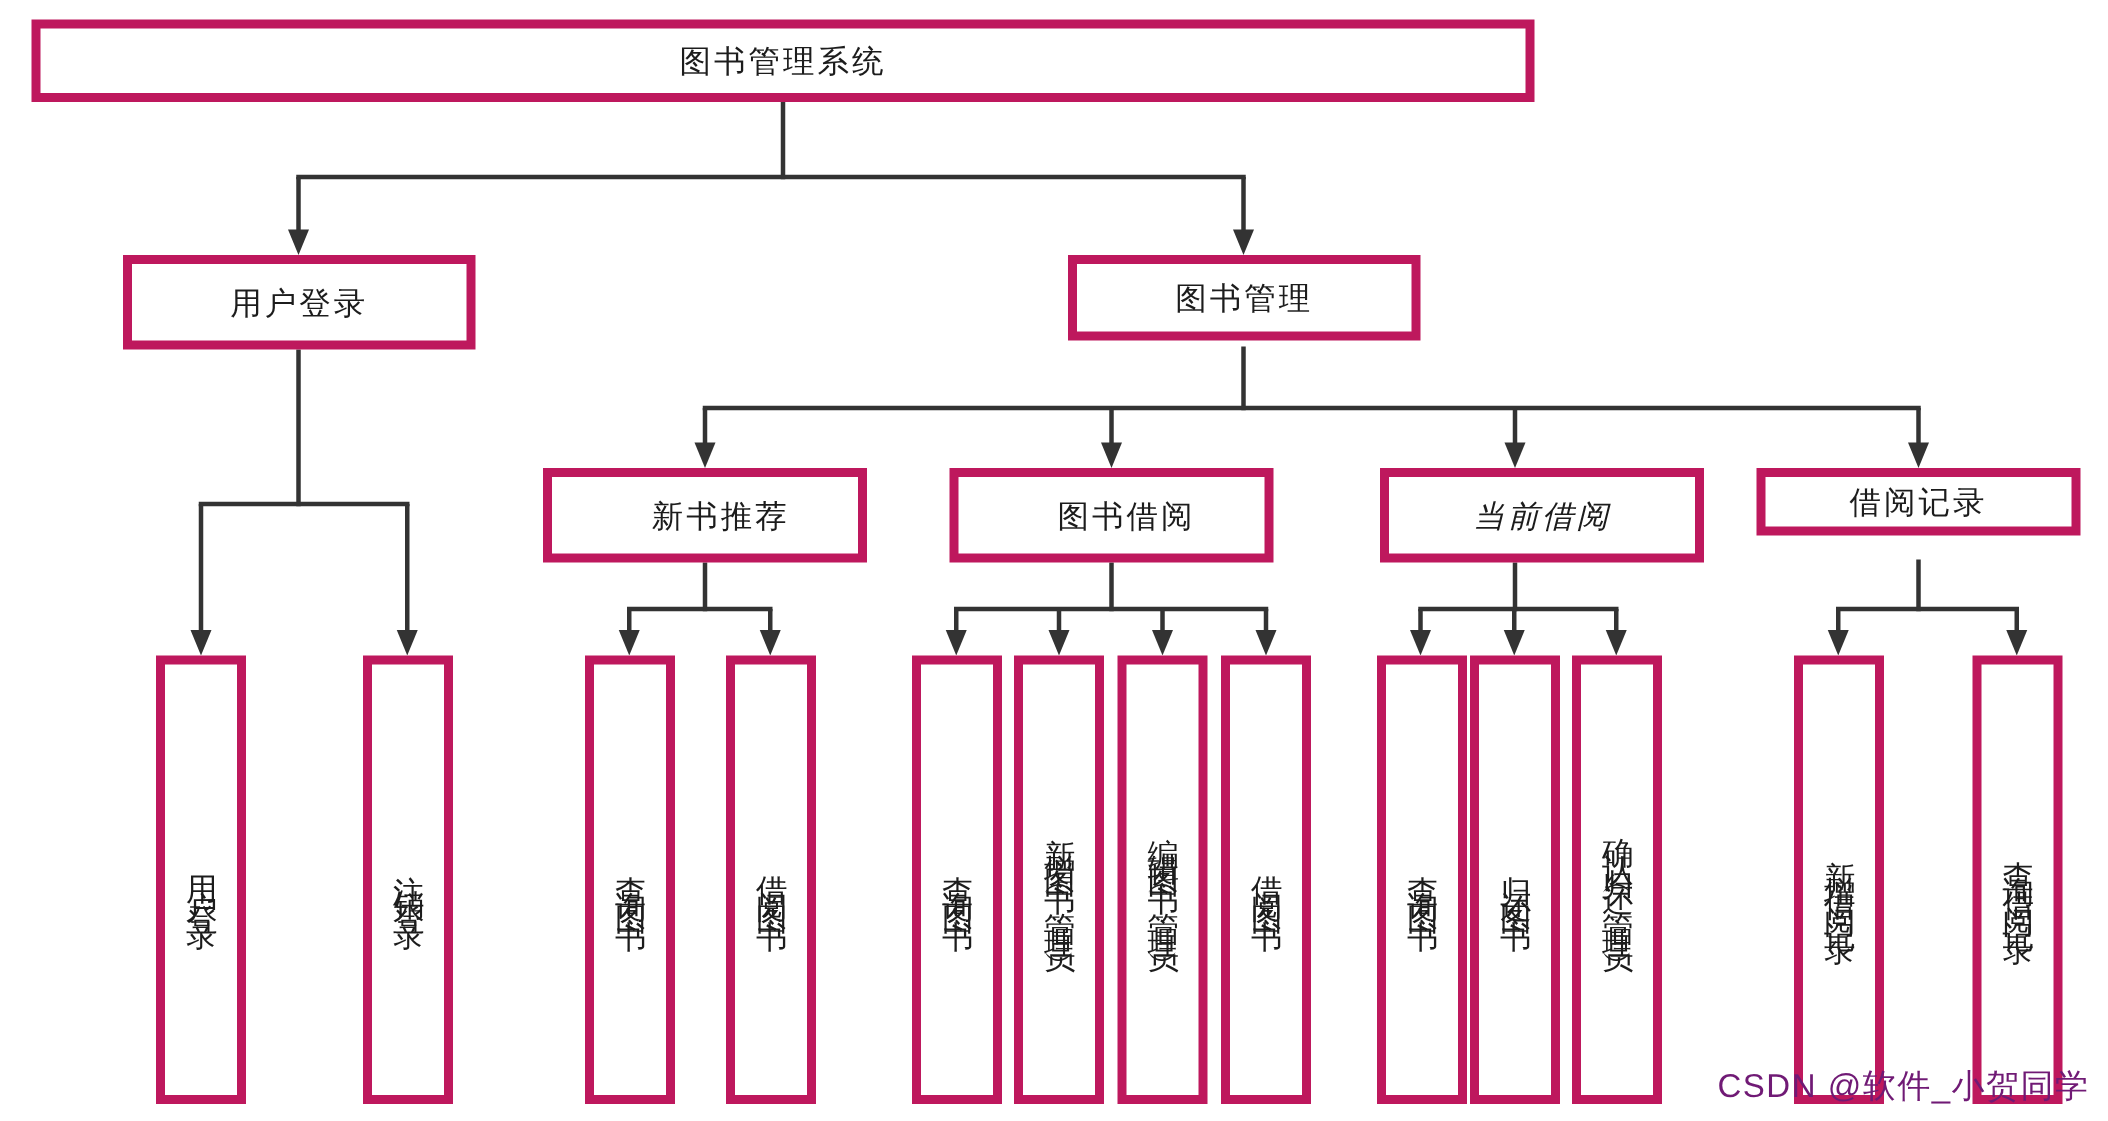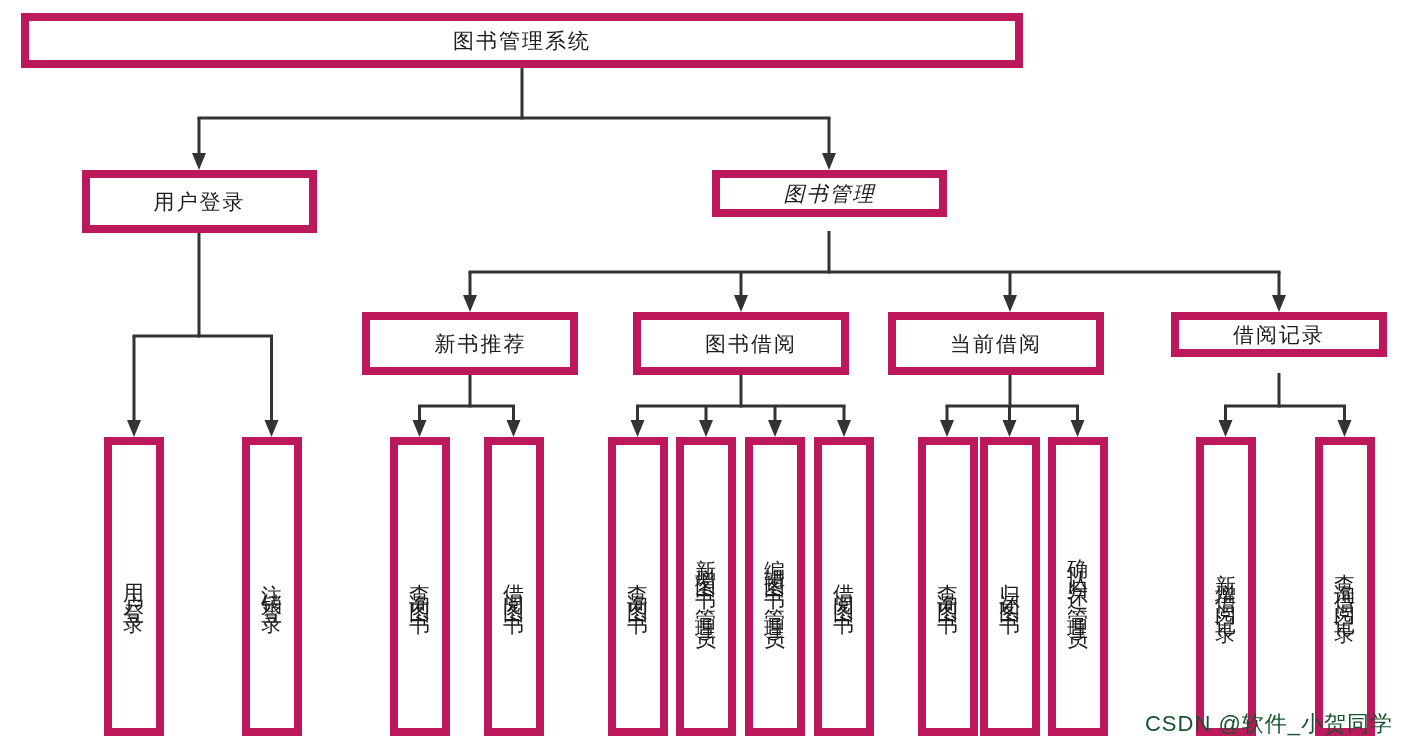--- a/index.html
+++ b/index.html
@@ -8,41 +8,41 @@
     width:1405px;height:747px;
     background:#ffffff;
     font-family:"Liberation Sans","DejaVu Sans",sans-serif;
     overflow:hidden;
   }
   .connectors{position:absolute;left:0;top:0;width:1405px;height:747px;z-index:0;}
   .connectors line{stroke:#333333;stroke-width:3;}
   .connectors polygon{fill:#333333;}
   .box{
     position:absolute;box-sizing:border-box;
-    border:8px solid #be185d;background:#ffffff;
+    border:6px solid #be185d;background:#ffffff;
     display:flex;align-items:center;justify-content:center;
     color:#1c1c1c;z-index:1;
   }
   .hlabel{font-size:21px;letter-spacing:2px;white-space:nowrap;}
   .vlabel{
     writing-mode:vertical-rl;text-orientation:mixed;
     font-size:21px;letter-spacing:10px;line-height:1;white-space:nowrap;
   }
   .watermark{
     position:absolute;right:12px;bottom:8px;
-    font-size:22px;color:#14532d;letter-spacing:1px;
+    font-size:22px;color:#701a75;letter-spacing:1px;
     z-index:2;white-space:nowrap;
   }
   
   .n-root{left:21px;top:13px;width:1002px;height:55px;}
   .n-l2a{left:82px;top:170px;width:235px;height:63px;}
-  .n-l2b{left:712px;top:170px;width:235px;height:47px;font-style:italic;}
+  .n-l2b{left:712px;top:170px;width:235px;height:57px;}
   .n-l3a{left:362px;top:312px;width:216px;height:63px;padding-left:21px;}
   .n-l3b{left:633px;top:312px;width:216px;height:63px;padding-left:20px;}
-  .n-l3c{left:888px;top:312px;width:216px;height:63px;}
+  .n-l3c{left:920px;top:312px;width:216px;height:63px;font-style:italic;}
   .n-l3d{left:1171px;top:312px;width:216px;height:45px;}
   .leaf{top:437px;width:60px;height:299px;}
   .n-f1{left:104px;} .n-f2{left:242px;}
   .n-f3{left:390px;} .n-f4{left:484px;}
   .n-f5{left:608px;} .n-f6{left:676px;} .n-f7{left:745px;} .n-f8{left:814px;}
   .n-f9{left:918px;} .n-f10{left:980px;} .n-f11{left:1048px;}
   .n-f12{left:1196px;} .n-f13{left:1315px;}
 </style>
 </head>
 <body>

